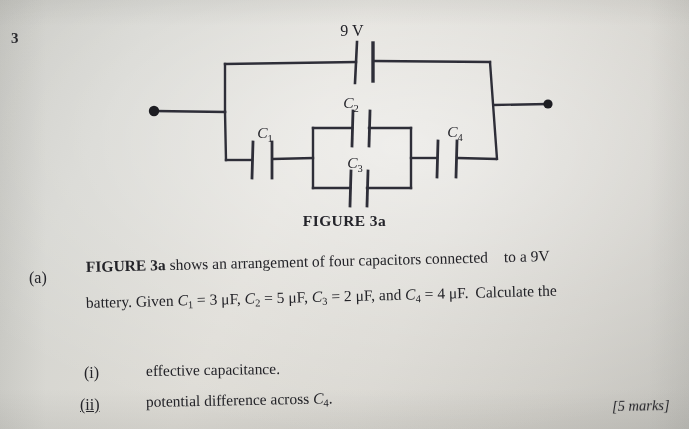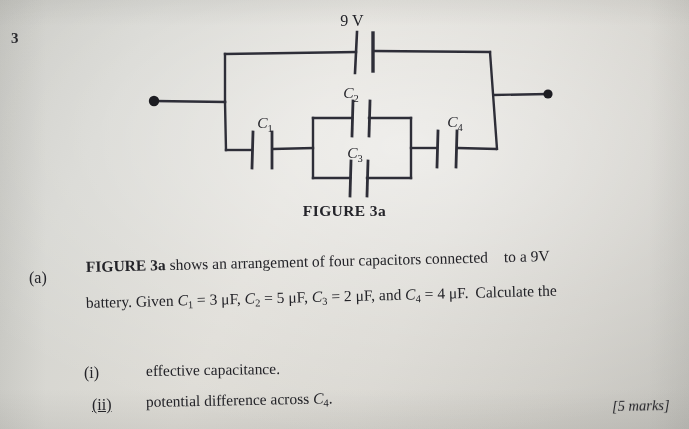--- a/index.html
+++ b/index.html
@@ -41,21 +41,21 @@
     font-size: 15px;
     font-weight: 700;
     color: #2a2a2e;
     letter-spacing: 0.2px;
   }
 
   
   #figure {
     position: absolute;
     left: 0;
-    top: 6px;
+    top: 16px;
     width: 545px;
     height: 230px;
   }
   #figure svg { display: block; }
 
   .fig-caption {
     position: absolute;
     left: 0;
     top: 196px;
     width: 689px;
@@ -67,21 +67,21 @@
   }
 
   
   .part-label {
     position: absolute;
     font-size: 16px;
     color: #242429;
   }
   #label-a { left: 29px; top: 269px; }
   #label-i { left: 84px; top: 364px; }
-  #label-ii { left: 92px; top: 396px; text-decoration: underline; }
+  #label-ii { left: 80px; top: 396px; text-decoration: underline; }
 
   .body-line {
     position: absolute;
     font-size: 15.5px;
     color: #232328;
     white-space: nowrap;
   }
   #line1 {
     left: 86px;
     top: 258px;

